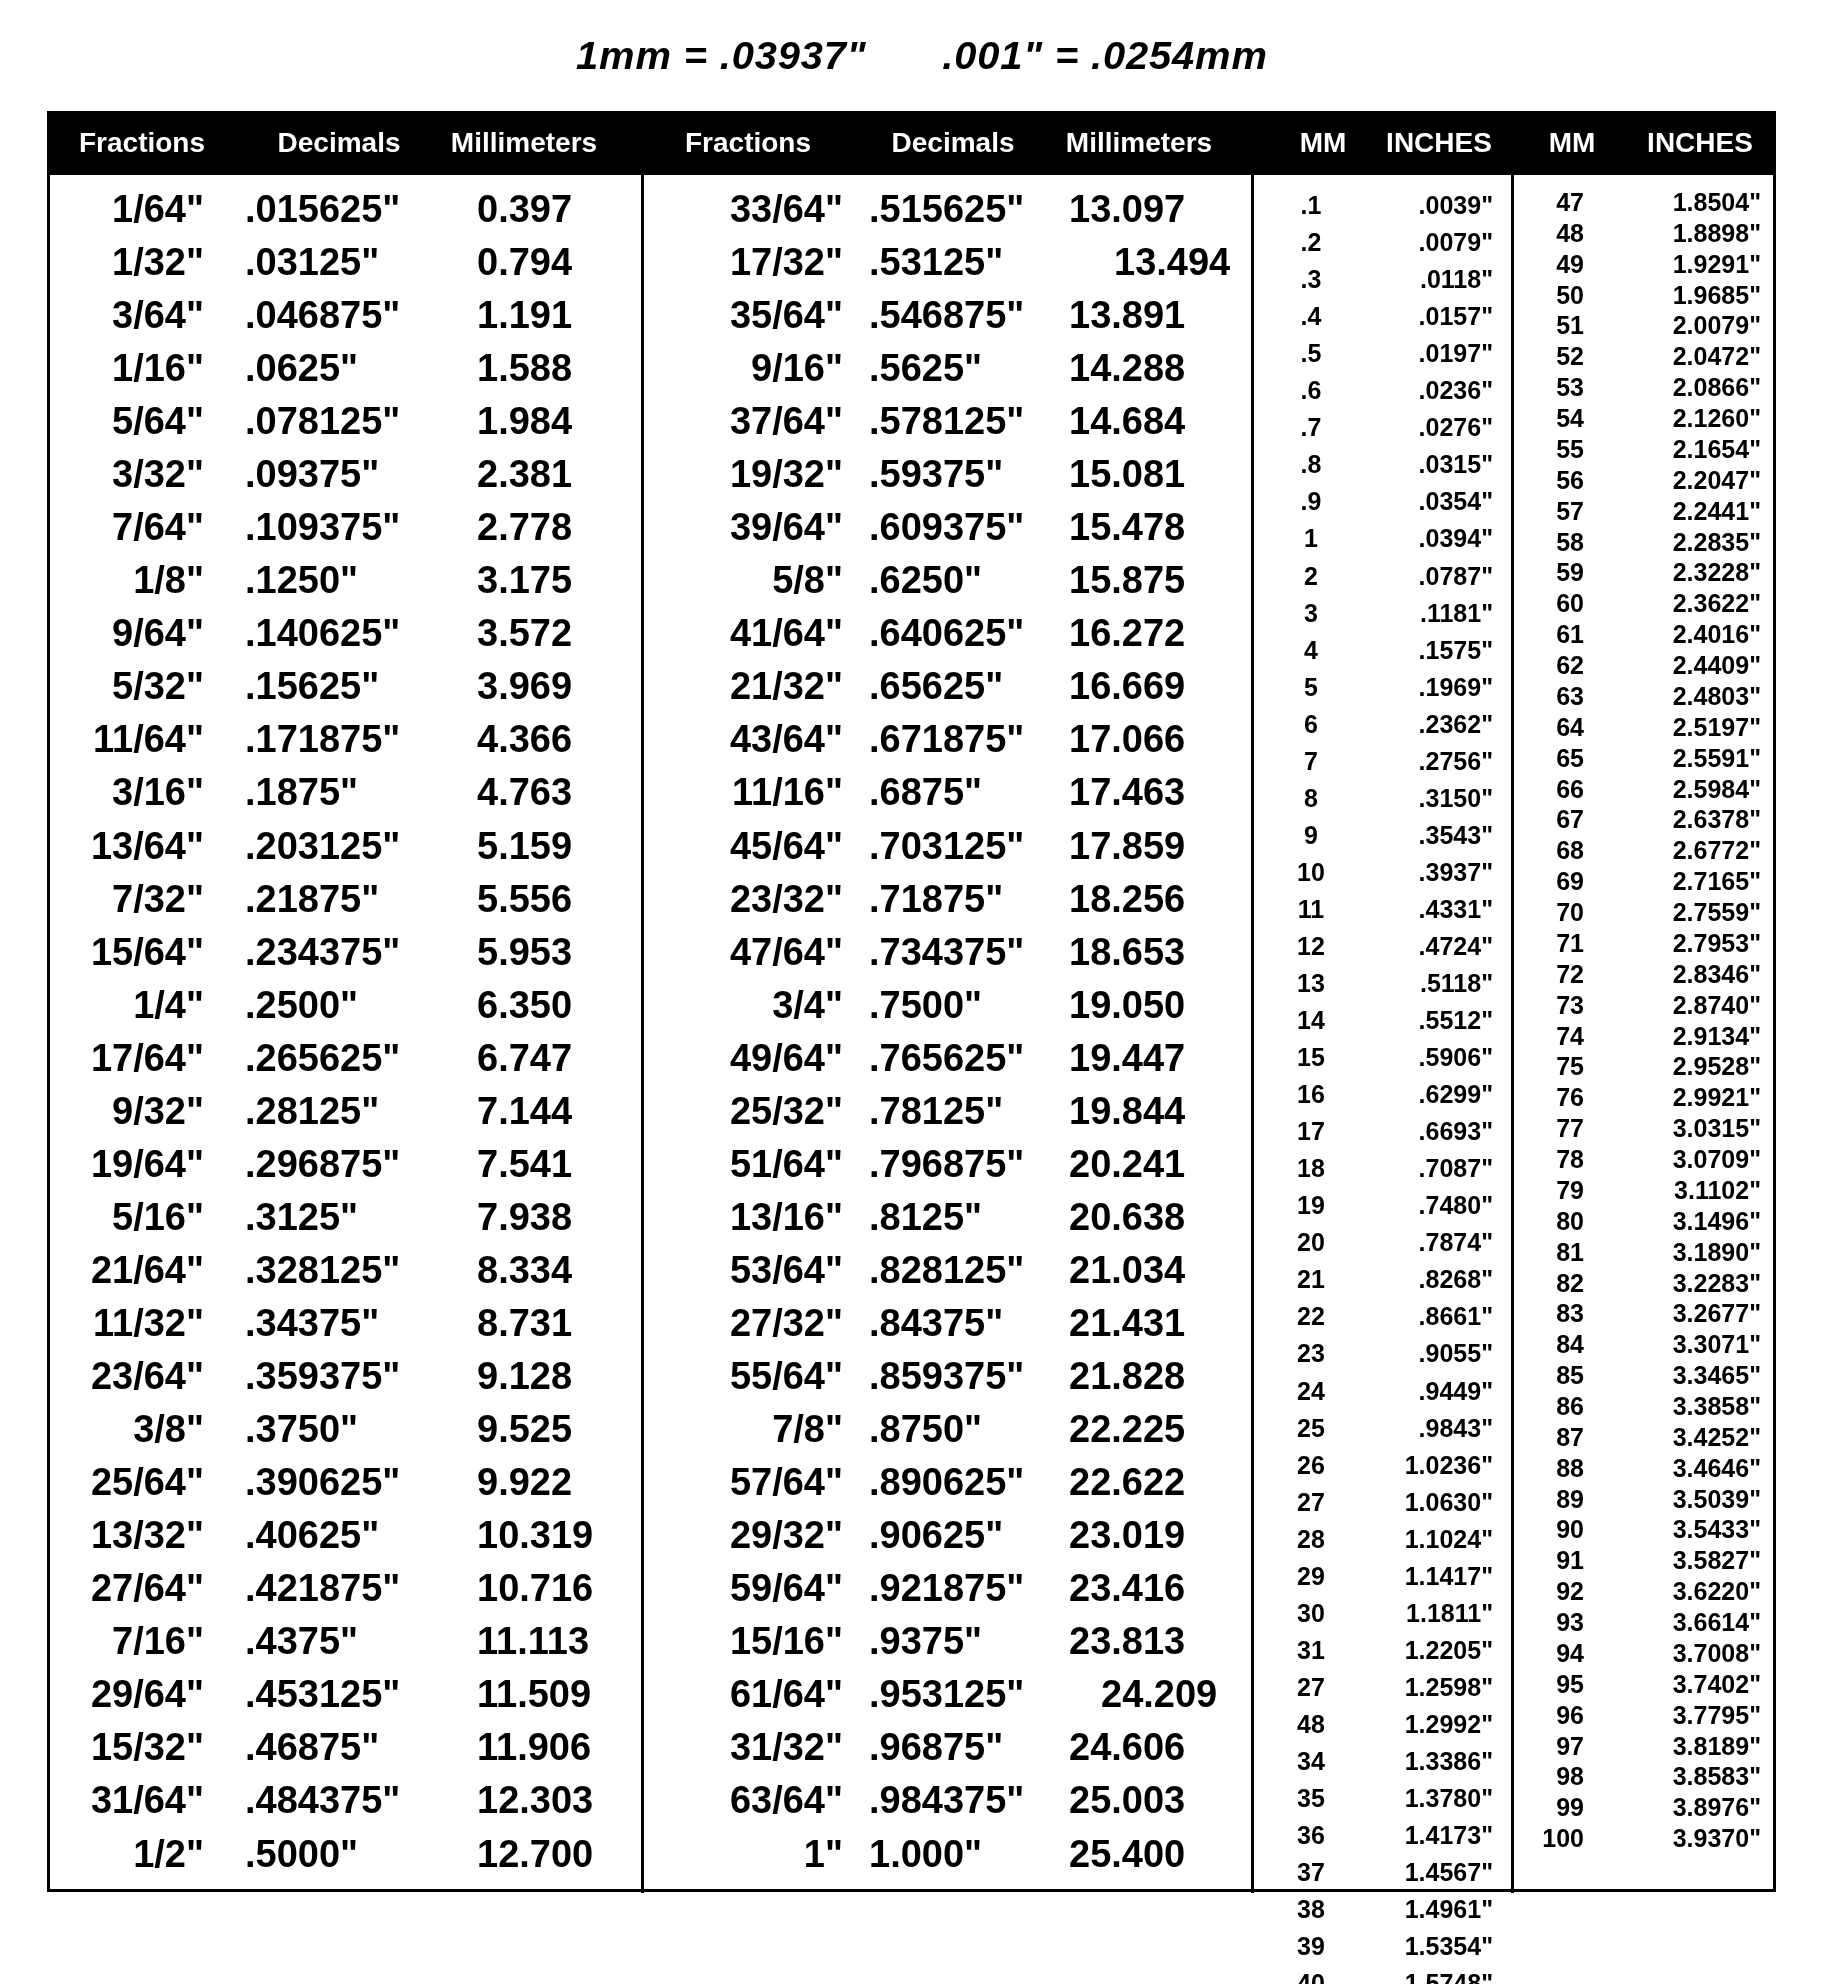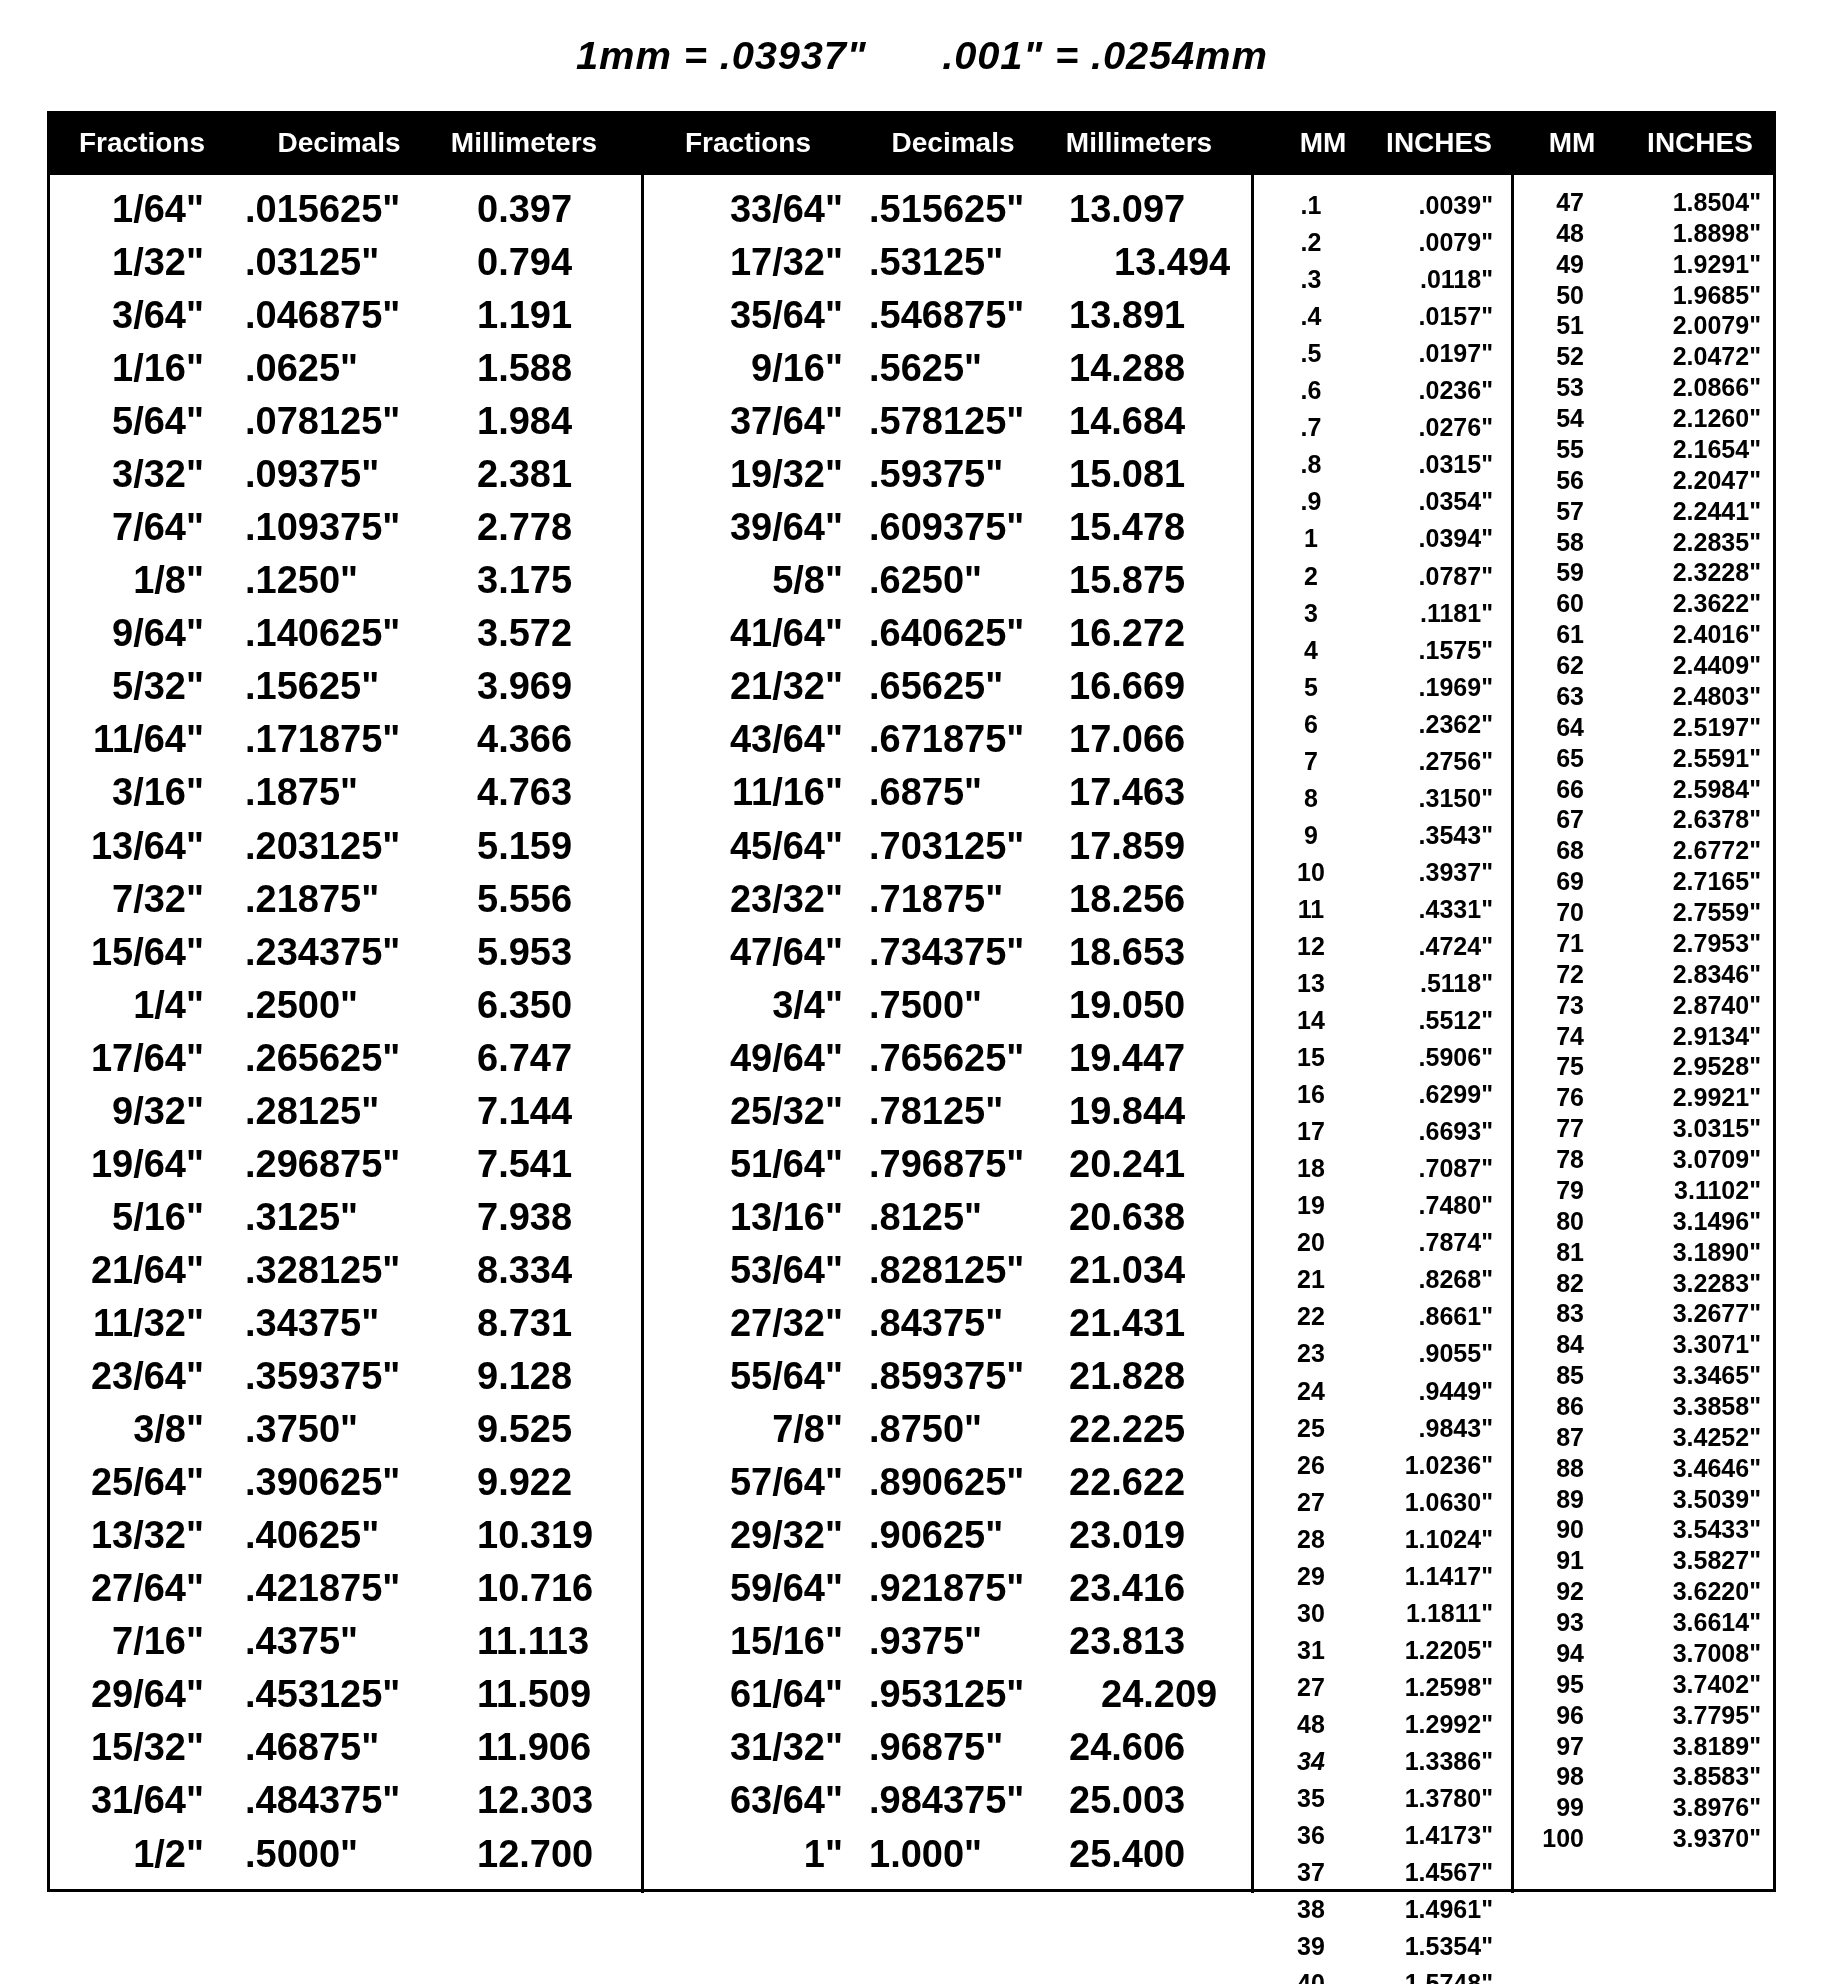--- a/index.html
+++ b/index.html
@@ -317,21 +317,21 @@
     <div class="cell mm1" style="left: 1311px; top: 1576px;">29</div>
     <div class="cell in1" style="left: 1493px; top: 1576px;">1.1417"</div>
     <div class="cell mm1" style="left: 1311px; top: 1613px;">30</div>
     <div class="cell in1" style="left: 1493px; top: 1613px;">1.1811"</div>
     <div class="cell mm1" style="left: 1311px; top: 1650px;">31</div>
     <div class="cell in1" style="left: 1493px; top: 1650px;">1.2205"</div>
     <div class="cell mm1" style="left: 1311px; top: 1687px;">27</div>
     <div class="cell in1" style="left: 1493px; top: 1687px;">1.2598"</div>
     <div class="cell mm1" style="left: 1311px; top: 1724px;">48</div>
     <div class="cell in1" style="left: 1493px; top: 1724px;">1.2992"</div>
-    <div class="cell mm1" style="left: 1311px; top: 1761px; font-style: italic;">34</div>
+    <div class="cell mm1" style="left: 1311px; top: 1761px;">34</div>
     <div class="cell in1" style="left: 1493px; top: 1761px;">1.3386"</div>
     <div class="cell mm1" style="left: 1311px; top: 1798px;">35</div>
     <div class="cell in1" style="left: 1493px; top: 1798px;">1.3780"</div>
     <div class="cell mm1" style="left: 1311px; top: 1835px;">36</div>
     <div class="cell in1" style="left: 1493px; top: 1835px;">1.4173"</div>
     <div class="cell mm1" style="left: 1311px; top: 1872px;">37</div>
     <div class="cell in1" style="left: 1493px; top: 1872px;">1.4567"</div>
     <div class="cell mm1" style="left: 1311px; top: 1909px;">38</div>
     <div class="cell in1" style="left: 1493px; top: 1909px;">1.4961"</div>
     <div class="cell mm1" style="left: 1311px; top: 1946px;">39</div>

